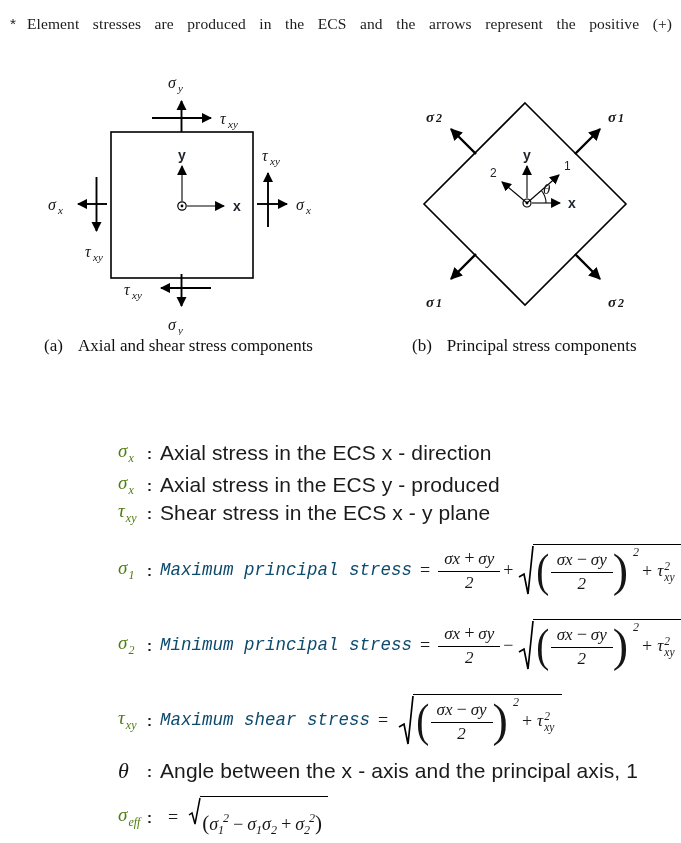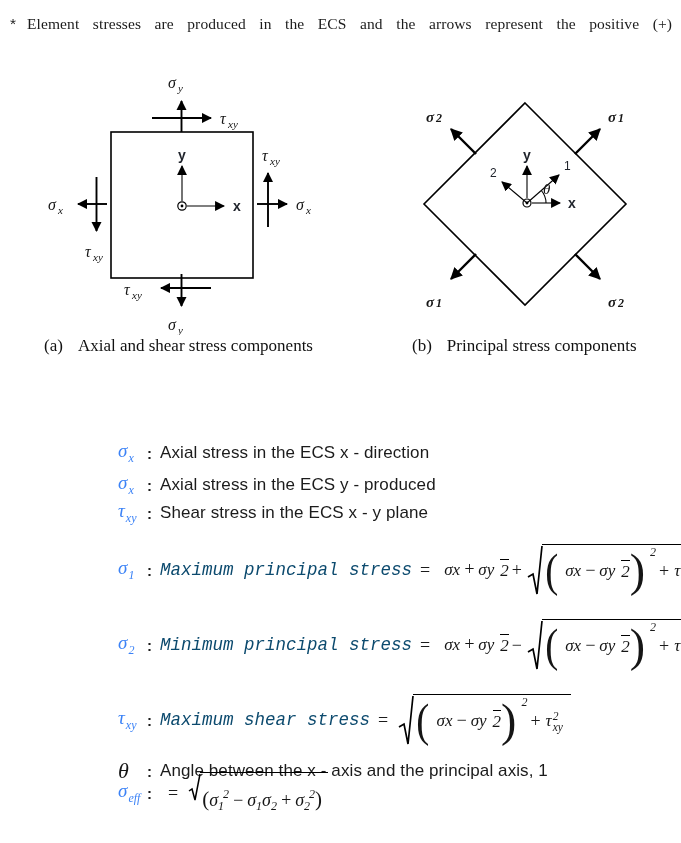--- a/index.html
+++ b/index.html
@@ -21,31 +21,31 @@
   .axnum{font-family:"Liberation Sans",sans-serif;font-size:12px;fill:#20242c;}
   .blabel{font-family:"Liberation Serif",serif;font-style:italic;font-size:15px;font-weight:600;fill:#151515;}
   .bsub{font-family:"Liberation Serif",serif;font-style:italic;font-size:12px;font-weight:600;fill:#151515;}
   .theta-g{font-family:"Liberation Serif",serif;font-style:italic;font-size:15px;fill:#151515;}
 
   .caption{position:absolute;top:336px;font-family:"Liberation Serif",serif;font-size:17px;color:#111;display:flex;white-space:nowrap;}
   .cap-tag{margin-right:15px;}
 
   
   .def-row{position:absolute;display:flex;align-items:center;}
-  .fsym{font-family:"Liberation Serif",serif;font-style:italic;font-size:19px;color:#3b82f6;min-width:27px;display:inline-block;}
+  .fsym{font-family:"Liberation Serif",serif;font-style:italic;font-size:19px;color:#4d7c0f;min-width:27px;display:inline-block;}
   .fsym .s{font-size:12px;vertical-align:-5px;margin-left:1px;}
   .colon{font-size:15px;font-weight:700;margin:0 8px 0 2px;}
-  .def-text{font-size:17px;letter-spacing:.1px;}
+  .def-text{font-size:21px;letter-spacing:.1px;}
 
   .frow{position:absolute;display:flex;align-items:center;}
   .flabel{font-family:Liberation Mono, monospace;font-style:italic;font-size:17.5px;color:#0c4a6e;white-space:nowrap;}
   .feq{font-family:"Liberation Serif",serif;font-size:18px;margin:0 8px;}
   .fop{font-family:"Liberation Serif",serif;font-size:18px;margin:0 3px;}
   .m{font-family:"Liberation Serif",serif;font-style:italic;font-size:17px;color:#151515;}
-  .frac{display:inline-flex;flex-direction:row;align-items:center;font-family:"Liberation Serif",serif;font-style:italic;font-size:17px;color:#151515;}
+  .frac{display:inline-flex;flex-direction:column;align-items:center;font-family:"Liberation Serif",serif;font-style:italic;font-size:17px;color:#151515;}
   .fnum{padding:0 6px 2px 6px;white-space:nowrap;}
   .fden{border-top:1.5px solid #000;align-self:stretch;text-align:center;padding-top:1px;}
   .radwrap{display:inline-flex;align-items:flex-start;margin-left:2px;}
   .radbody{border-top:1.7px solid #000;display:inline-flex;align-items:center;padding:2px 8px 0 2px;margin-left:-1px;}
   .bigp{font-family:"Liberation Serif",serif;font-size:46px;font-weight:300;line-height:48px;transform:scaleX(.85);color:#151515;}
   .pgroup{position:relative;padding-right:11px;}
   .psup{position:absolute;top:-2px;right:0;font-family:"Liberation Serif",serif;font-style:italic;font-size:12px;}
   .tau2{display:inline-flex;align-items:center;margin-left:2px;}
   .stack{display:inline-flex;flex-direction:column;align-items:flex-start;font-family:"Liberation Serif",serif;font-style:italic;font-size:11.5px;line-height:11px;margin-left:1px;transform:translateY(1px);}
   .theta-sym{font-family:"Liberation Serif",serif;font-style:italic;font-size:22px;color:#151515;min-width:27px;display:inline-block;}
@@ -270,21 +270,21 @@
       </span>
     </span>
   </div>
 
   <div class="frow" style="left:118px;top:757px;height:28px;">
     <span class="theta-sym">θ</span>
     <span class="colon">:</span>
     <span class="def-text">Angle between the x - axis and the principal axis, 1</span>
   </div>
 
-  <div class="frow" style="left:118px;top:769px;height:48px;">
+  <div class="frow" style="left:118px;top:793px;height:48px;">
     <span class="fsym"><span>σ</span><span class="s">eff</span></span>
     <span class="colon">:</span>
     <span class="feq">=</span>
     <span class="radwrap">
       <svg width="13" height="30" viewBox="0 0 13 30">
           <polyline points="1,19 4,17 7,28 12,2" fill="none" stroke="#000" stroke-width="1.5"></polyline>
         </svg>
       <span class="radbody" style="padding:14px 6px 0 2px;">
         <span class="vm"><span class="par">(</span><span>σ</span><span class="s">1</span><span class="p">2</span><span class="fop">−</span><span>σ</span><span class="s">1</span><span>σ</span><span class="s">2</span><span class="fop">+</span><span>σ</span><span class="s">2</span><span class="p">2</span><span class="par">)</span></span>
       </span>

